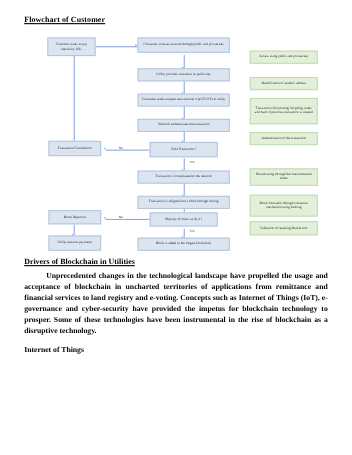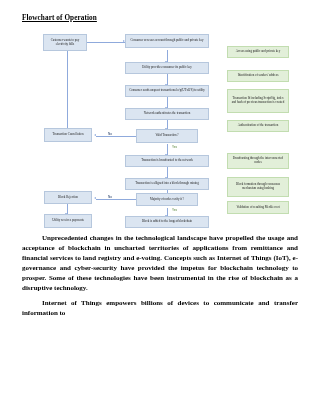--- a/index.html
+++ b/index.html
@@ -98,21 +98,21 @@
     text-align:justify;
     font-weight:bold;
   }
   p.body.indent{text-indent:20px;}
 </style>
 </head>
 <body>
 
 <div class="page">
 
-  <div class="h-title">Flowchart of Operation</div>
+  <div class="h-title">Flowchart of Customer</div>
 
   <div class="chart">
 
     <div class="arrow h" style="left:63px;top:14px;width:40px;"></div>
     <div class="head right" style="left:101px;top:11.5px;"></div>
 
     <div class="arrow v" style="left:145px;top:22px;height:12px;"></div>
     <div class="head down" style="left:143.4px;top:33px;"></div>
 
     <div class="arrow v" style="left:145px;top:45px;height:12px;"></div>
@@ -188,17 +188,18 @@
     <div class="node blue" style="left:22px;top:186px;width:48px;height:14px;">Utility receives payments</div>
 
     <div class="node blue" style="left:103px;top:188px;width:84px;height:12px;">Block is added to the longest blockchain</div>
 
     <div class="lbl" style="left:86px;top:104px;">No</div>
     <div class="lbl green-t" style="left:150px;top:117px;">Yes</div>
     <div class="lbl" style="left:86px;top:167px;">No</div>
     <div class="lbl green-t" style="left:150px;top:180px;">Yes</div>
   </div>
 
+  <div class="sec-h">Drivers of Blockchain in Utilities</div>
   <p class="body indent">Unprecedented changes in the technological landscape have propelled the usage and acceptance of blockchain in uncharted territories of applications from remittance and financial services to land registry and e-voting. Concepts such as Internet of Things (IoT), e-governance and cyber-security have provided the impetus for blockchain technology to prosper. Some of these technologies have been instrumental in the rise of blockchain as a disruptive technology.</p>
 
-  <p class="body indent">Internet of Things empowers billions of devices to communicate and transfer information to</p>
+  <div class="sub-h">Internet of Things</div>
 
 </div>
 
 </body></html>

